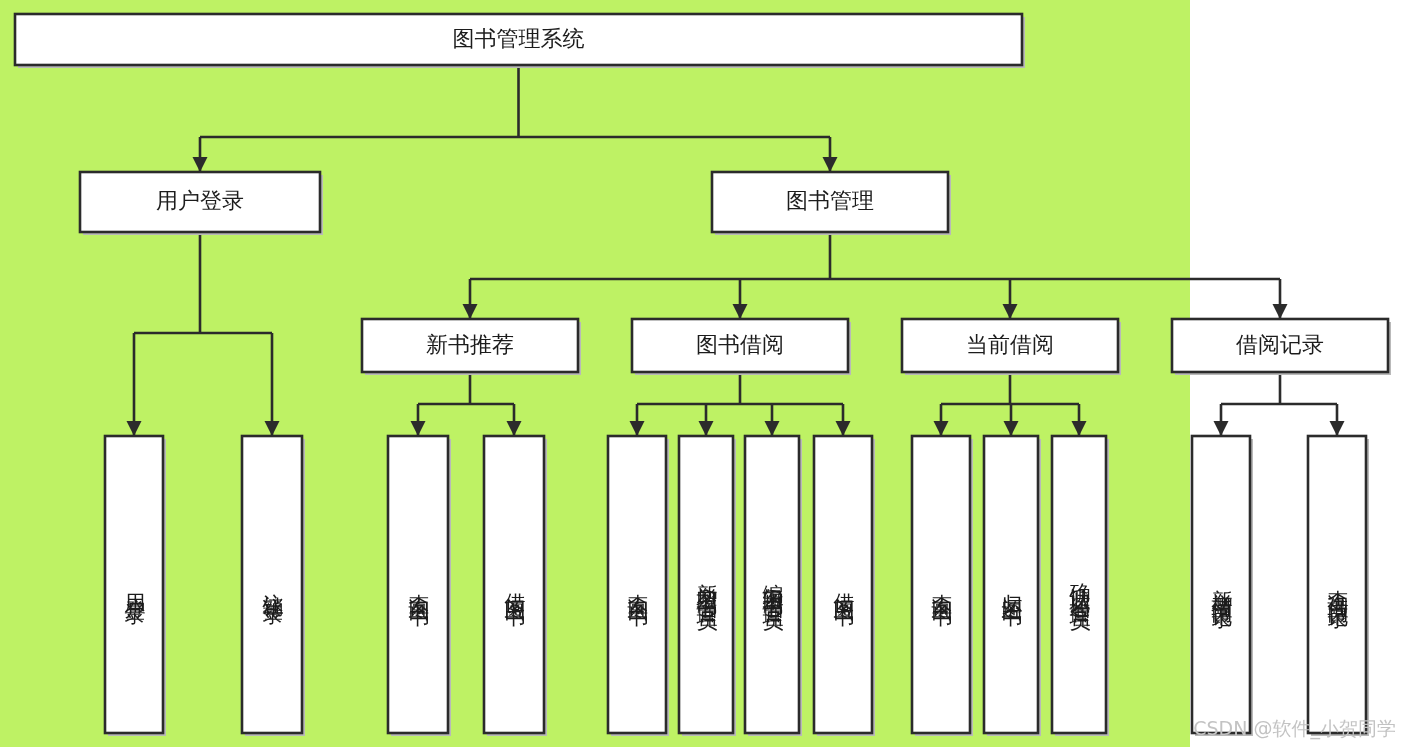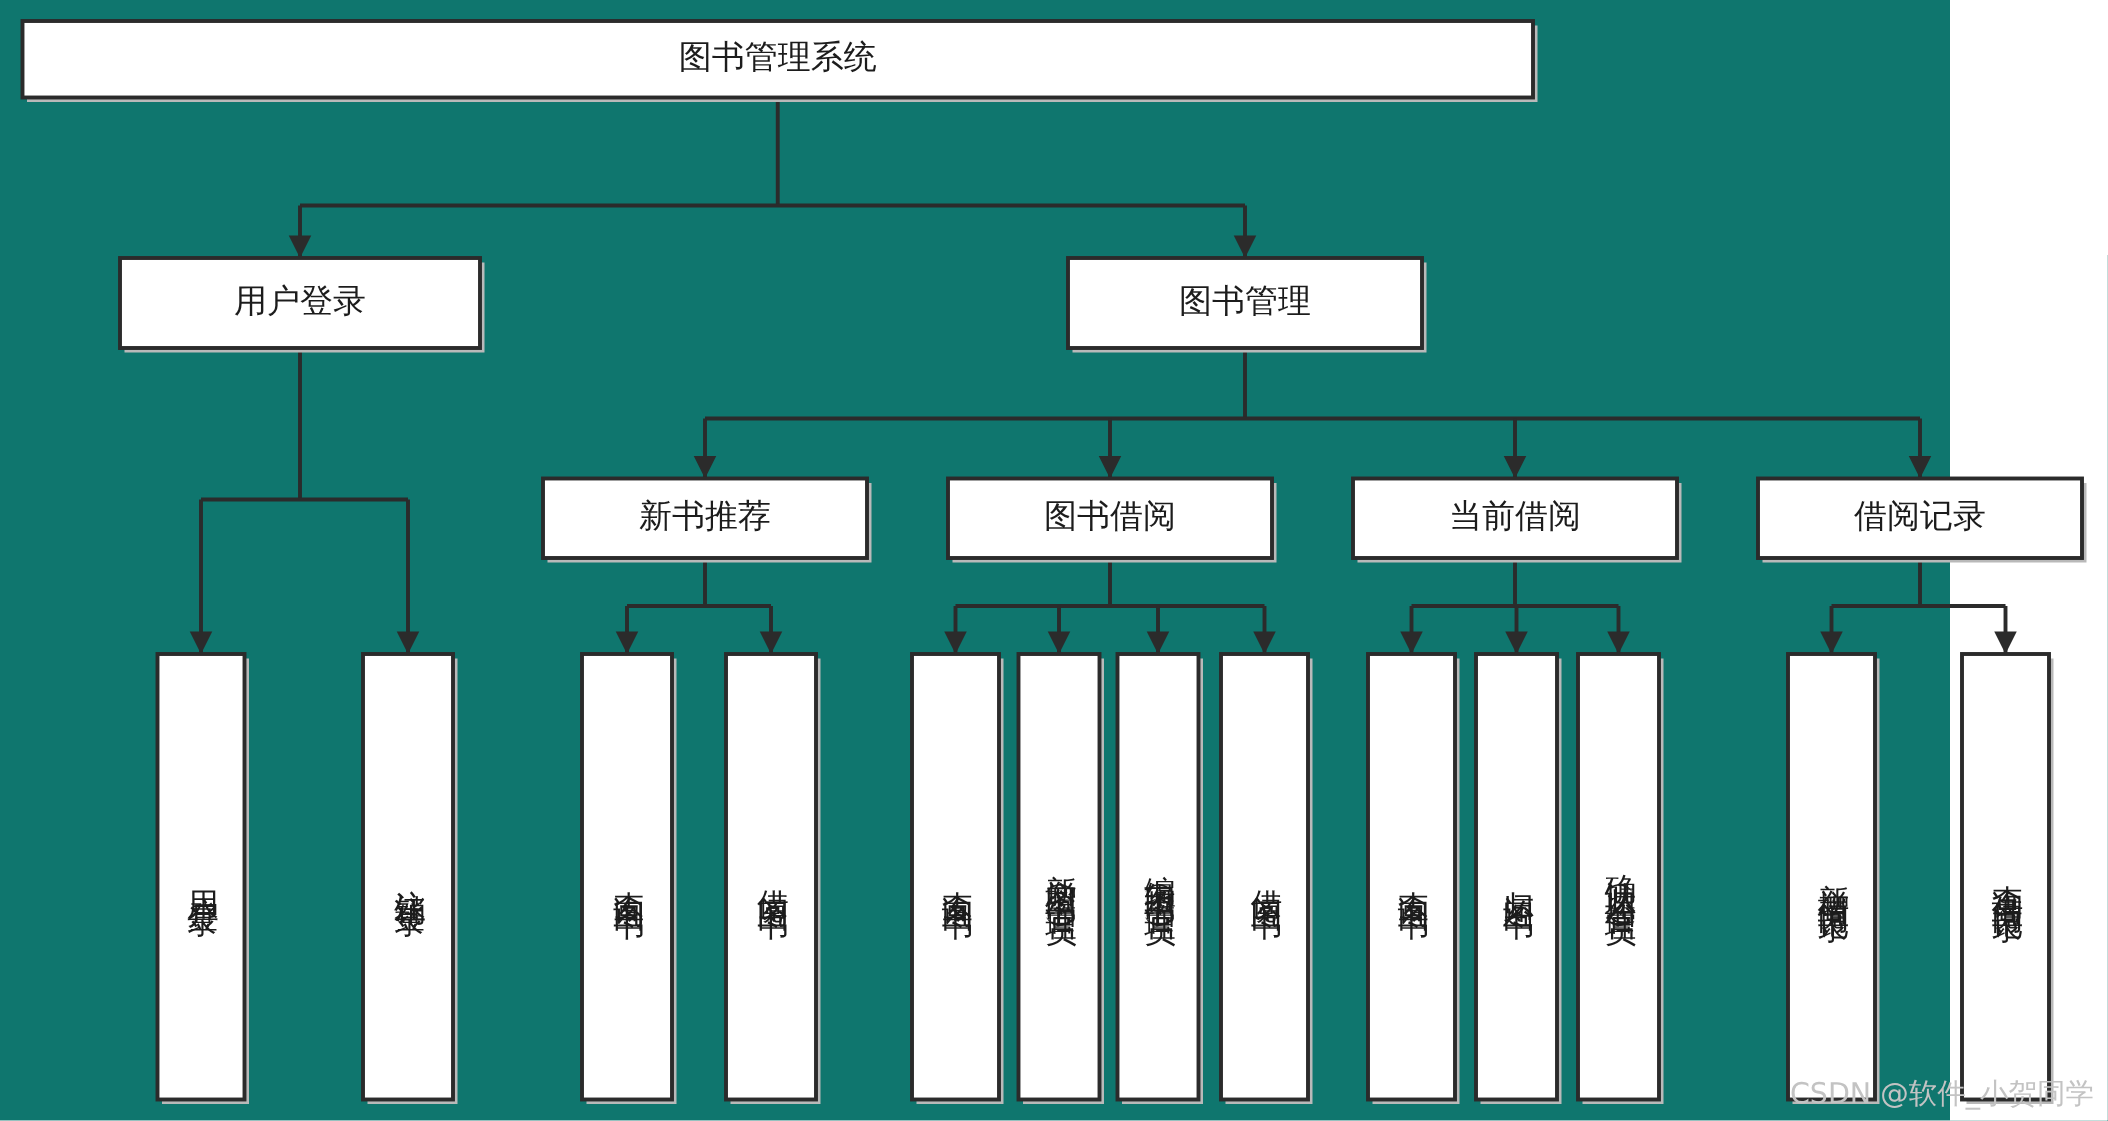--- a/index.html
+++ b/index.html
@@ -9,23 +9,23 @@
     background: #ffffff;
   }
   body {
     width: 1405px;
     height: 747px;
     overflow: hidden;
     font-family: "DejaVu Sans", "Liberation Sans", sans-serif;
   }
   #diagram-root {
     position: relative;
-    width: 1300px;
+    width: 1190px;
     height: 747px;
-    background: #0f766e;
+    background: #bef264;
   }
   svg#diagram-svg {
     position: absolute;
     left: 0;
     top: 0;
     width: 1405px;
     height: 747px;
     display: block;
   }
   .node-box {

